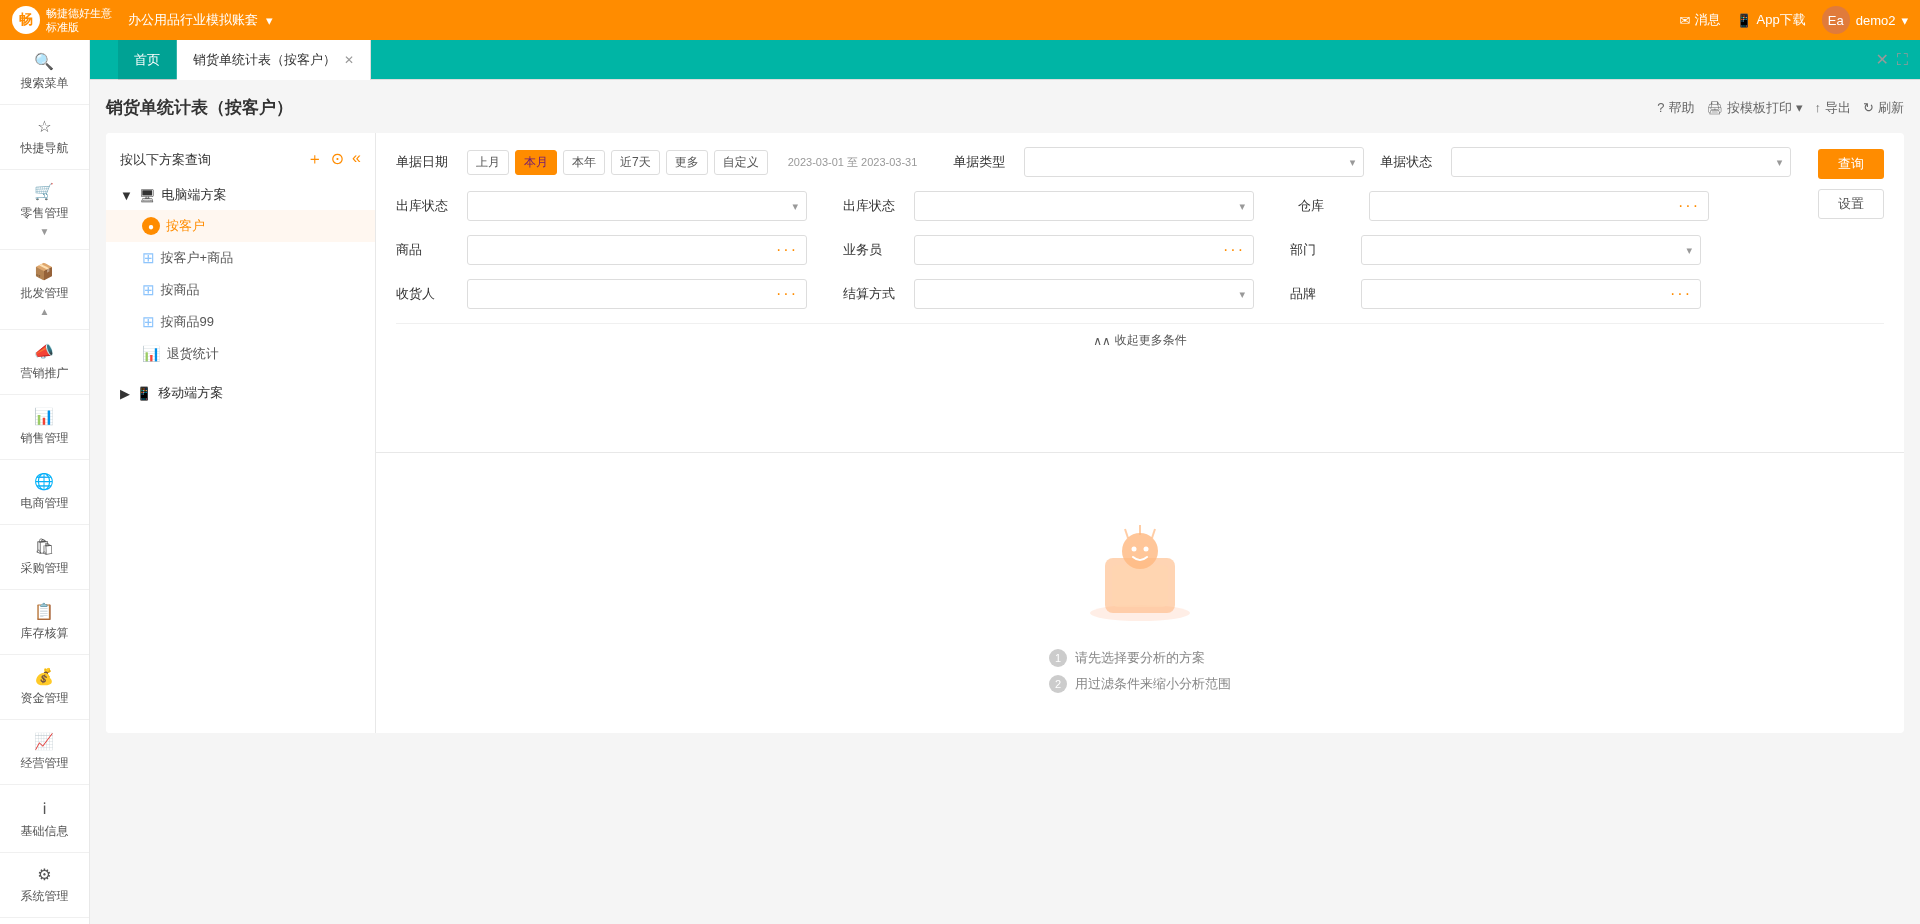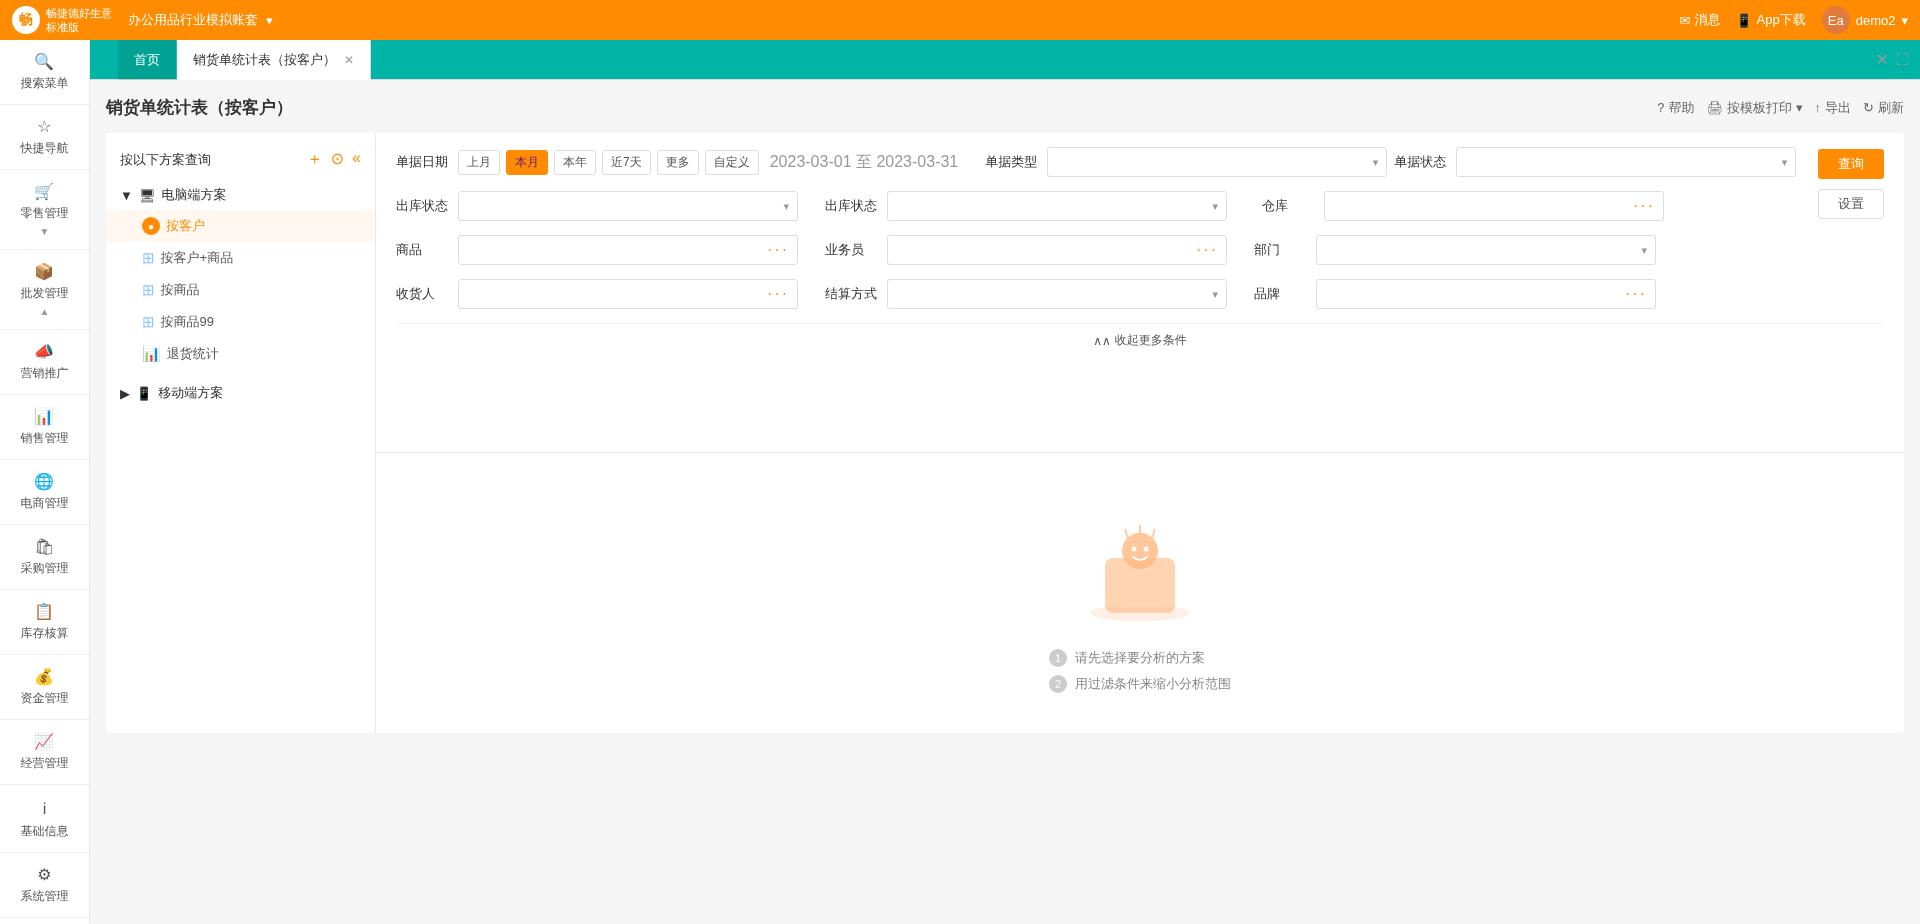--- a/index.html
+++ b/index.html
@@ -55,26 +55,26 @@
     .scheme-group { padding: 4px 0; }
     .scheme-group-title { display: flex; align-items: center; padding: 6px 14px; cursor: pointer; font-size: 13px; color: #333; gap: 6px; }
     .scheme-item { display: flex; align-items: center; padding: 7px 14px 7px 36px; cursor: pointer; font-size: 13px; color: #555; gap: 6px; }
     .scheme-item.active { color: #ff8c00; background: #fff7f0; }
     .scheme-item .scheme-item-icon { width: 18px; height: 18px; border-radius: 50%; background: #ff8c00; display: flex; align-items: center; justify-content: center; color: white; font-size: 10px; flex-shrink: 0; }
     .scheme-item .icon-square { background: none; font-size: 15px; color: #8ec5fc; }
     .scheme-item .icon-bar { background: none; font-size: 15px; color: #a0d4a0; }
 
     
     .filter-panel { flex: 1; padding: 14px 20px 0 20px; }
-    .filter-row { display: flex; align-items: center; margin-bottom: 14px; gap: 7px; flex-wrap: wrap; }
+    .filter-row { display: flex; align-items: center; margin-bottom: 14px; gap: 16px; flex-wrap: wrap; }
     .filter-label { font-size: 13px; color: #333; white-space: nowrap; min-width: 55px; }
     .filter-date-group { display: flex; align-items: center; gap: 6px; flex-wrap: wrap; }
     .date-btn { padding: 3px 8px; border: 1px solid #ddd; border-radius: 3px; cursor: pointer; font-size: 12px; color: #555; background: white; }
     .date-btn.active { background: #ff8c00; color: white; border-color: #ff8c00; }
-    .date-range-text { font-size: 16px; color: #999; margin-left: 4px; }
+    .date-range-text { font-size: 11px; color: #999; margin-left: 4px; }
     .filter-select { flex: 1; min-width: 180px; max-width: 340px; height: 30px; border: 1px solid #ddd; border-radius: 3px; padding: 0 8px; font-size: 13px; background: white; display: flex; align-items: center; justify-content: space-between; cursor: pointer; color: #555; }
     .filter-select .select-arrow { color: #999; font-size: 11px; }
     .filter-select .select-dots { color: #ff8c00; font-size: 16px; letter-spacing: 2px; }
 
     
     .empty-state { display: flex; flex-direction: column; align-items: center; justify-content: center; padding: 60px 0 40px; gap: 16px; }
     .empty-text { display: flex; flex-direction: column; gap: 8px; }
     .empty-hint { display: flex; align-items: flex-start; gap: 8px; font-size: 13px; color: #888; }
     .hint-num { width: 18px; height: 18px; border-radius: 50%; background: #ccc; color: white; display: flex; align-items: center; justify-content: center; font-size: 11px; flex-shrink: 0; }
 

